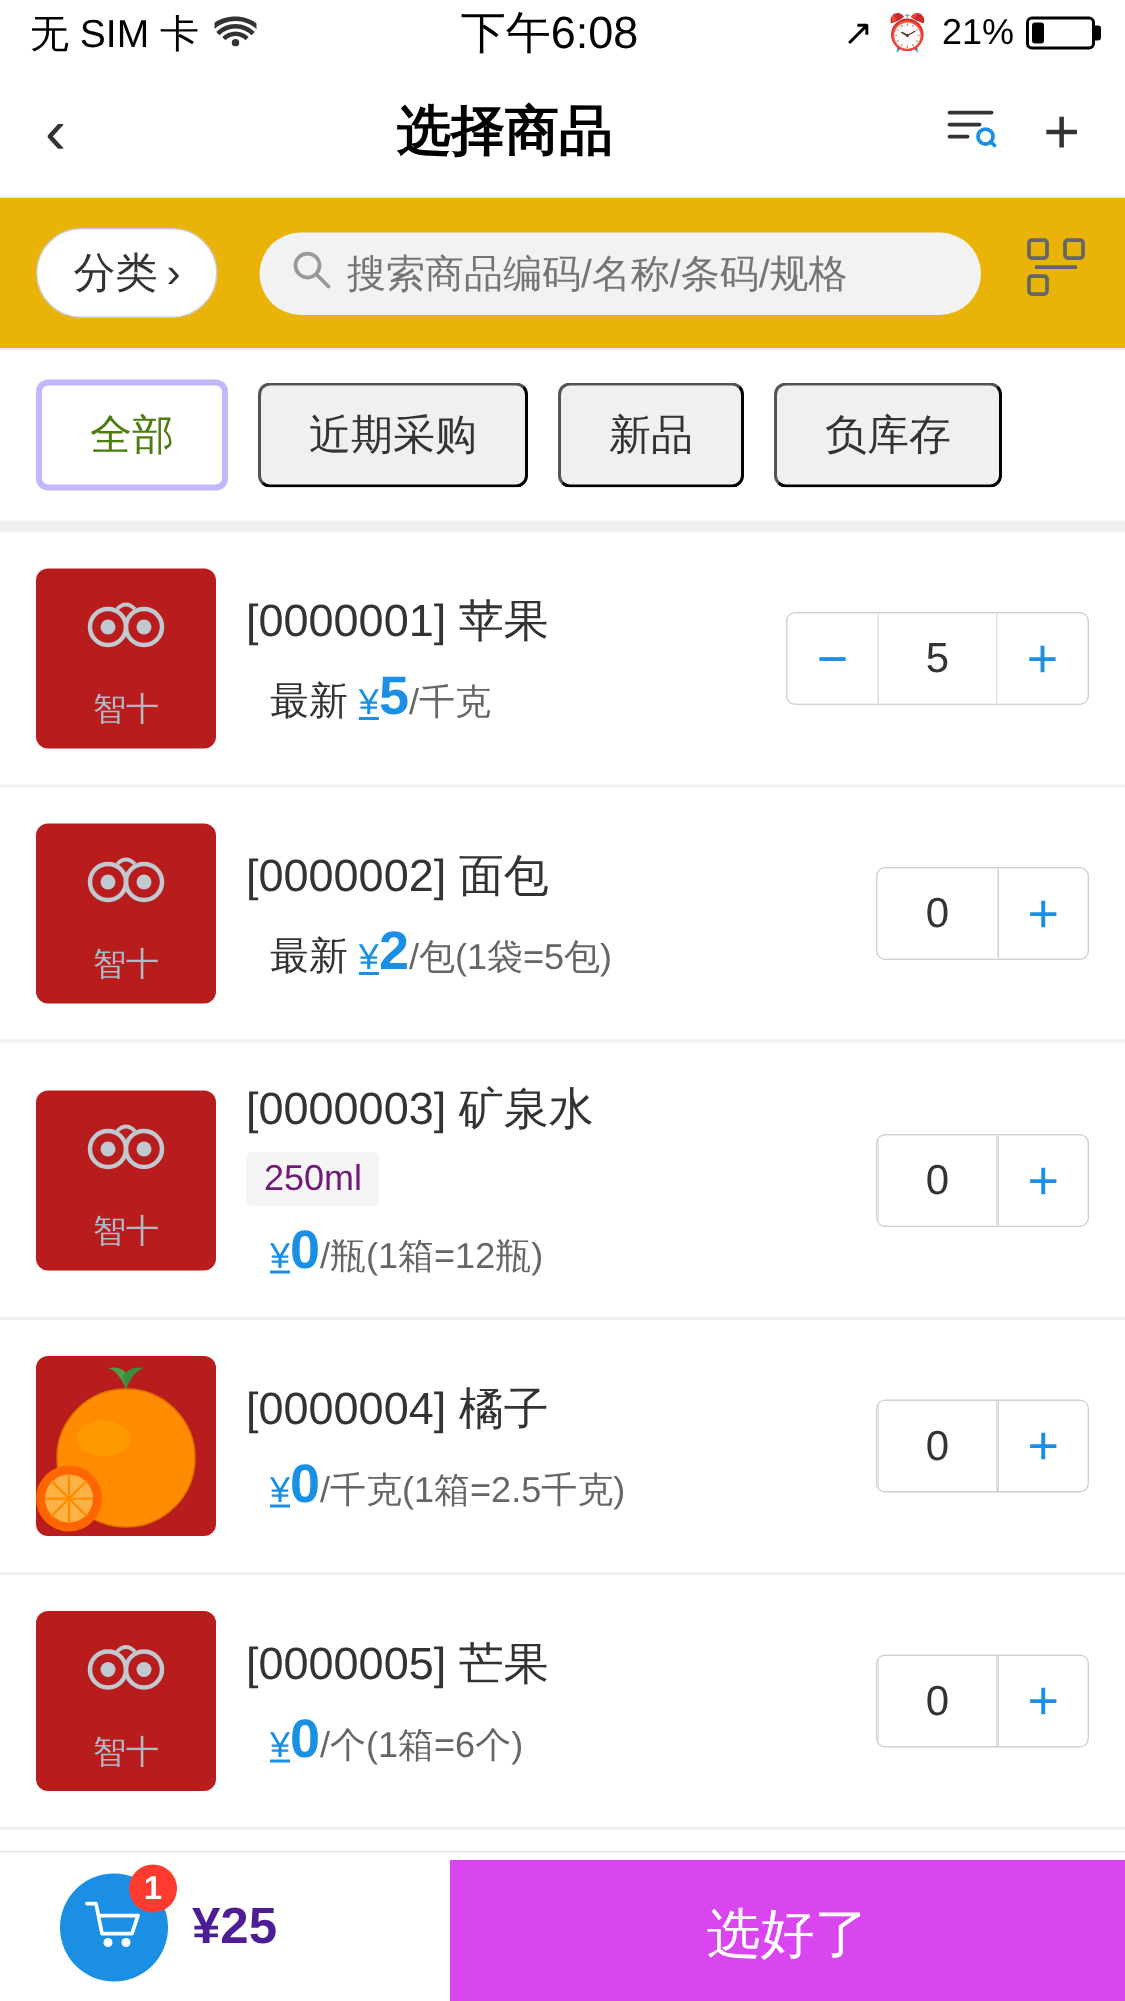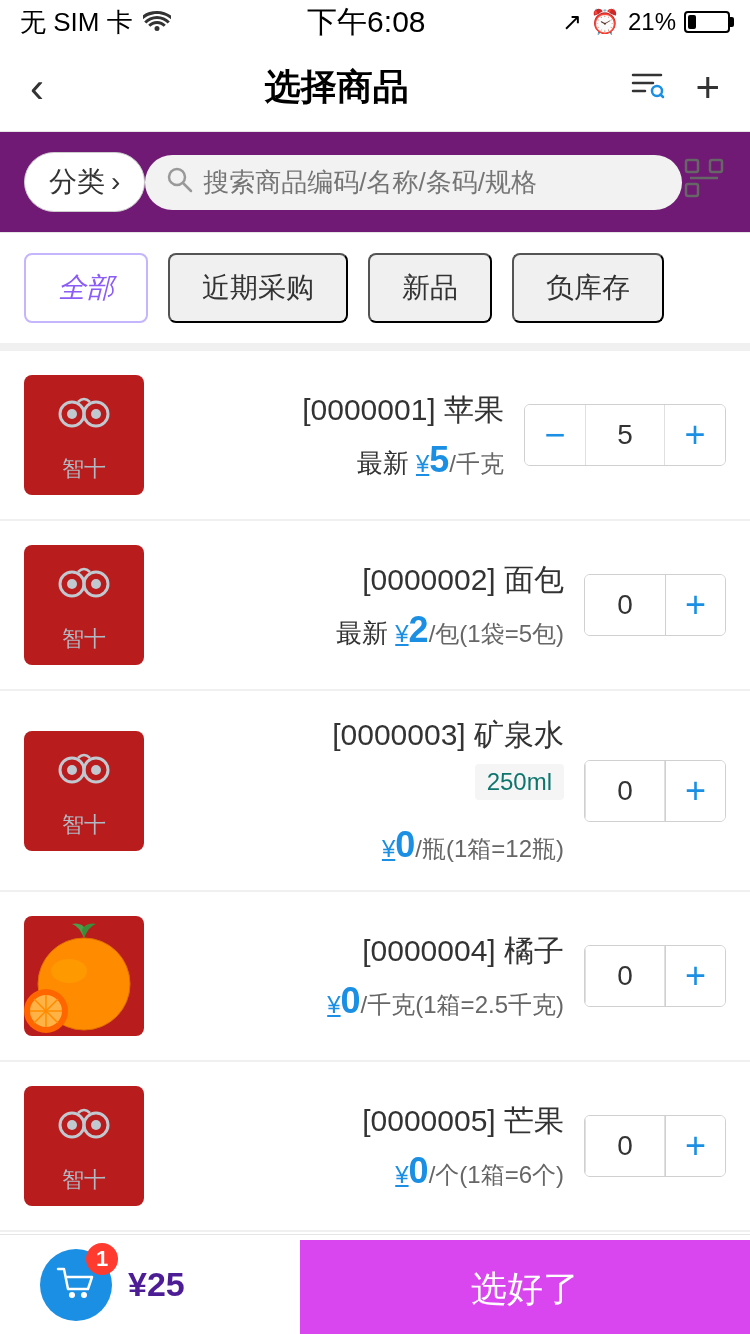--- a/index.html
+++ b/index.html
@@ -44,25 +44,25 @@
       justify-content: space-between;
       padding: 0 30px;
       border-bottom: 1px solid #e5e5e5;
     }
     .nav-title { font-size: 36px; font-weight: 600; color: #000; }
     .nav-left, .nav-right { display: flex; align-items: center; gap: 30px; }
     .nav-icon { font-size: 36px; color: #333; cursor: pointer; }
 
     
     .search-bar {
-      background: #701a75;
+      background: #eab308;
       padding: 20px 24px;
       display: flex;
       align-items: center;
-      gap: 0;
+      gap: 28px;
       border-bottom: 1px solid #e5e5e5;
     }
     .category-btn {
       display: flex; align-items: center; gap: 6px;
       border: 1px solid #ccc; border-radius: 30px;
       padding: 10px 24px;
       font-size: 28px; color: #333;
       background: #fff; white-space: nowrap;
       cursor: pointer;
     }
@@ -90,24 +90,23 @@
     .tab-item {
       padding: 14px 32px;
       border-radius: 8px;
       font-size: 28px;
       color: #333;
       background: #f0f0f0;
       cursor: pointer;
     }
     .tab-item.active {
       background: #fff;
-      color: #8b5cf6;
-      border: 2px solid #c4b5fd;
+      color: #4d7c0f;
+      border: 4px solid #c4b5fd;
       font-weight: 500;
-      font-style: italic;
     }
 
     
     .product-list { background: #f0f0f0; }
     .product-item {
       background: #fff;
       margin-bottom: 2px;
       display: flex;
       align-items: center;
       padding: 24px;
@@ -122,23 +121,23 @@
       overflow: hidden; flex-shrink: 0;
     }
     .owl-logo {
       width: 80px; height: 80px;
       display: flex; flex-direction: column; align-items: center; justify-content: center;
       gap: 4px;
     }
     .owl-eyes { font-size: 32px; color: #c0c8d0; }
     .owl-label { font-size: 22px; color: #b0bac4; }
 
-    .product-info { flex: 1; min-width: 0; text-align: right; }
+    .product-info { flex: 1; min-width: 0; }
     .product-name { font-size: 30px; color: #333; font-weight: 500; margin-bottom: 8px; }
-    .product-spec { font-size: 24px; color: #0f766e; background: #f5f5f5; display: inline-block; padding: 4px 12px; border-radius: 4px; margin-bottom: 24px; }
+    .product-spec { font-size: 24px; color: #701a75; background: #f5f5f5; display: inline-block; padding: 4px 12px; border-radius: 4px; margin-bottom: 8px; }
     .product-price { font-size: 26px; color: #333; margin-left: 16px; }
     .price-num { font-size: 36px; font-weight: 700; color: #1a8fe3; }
     .price-symbol { font-size: 24px; color: #1a8fe3; text-decoration: underline; }
     .price-unit { font-size: 24px; color: #666; }
 
     .quantity-control {
       display: flex; align-items: center; gap: 0;
       border: 1px solid #d0d0d0; border-radius: 6px; overflow: hidden;
     }
     .qty-btn {

